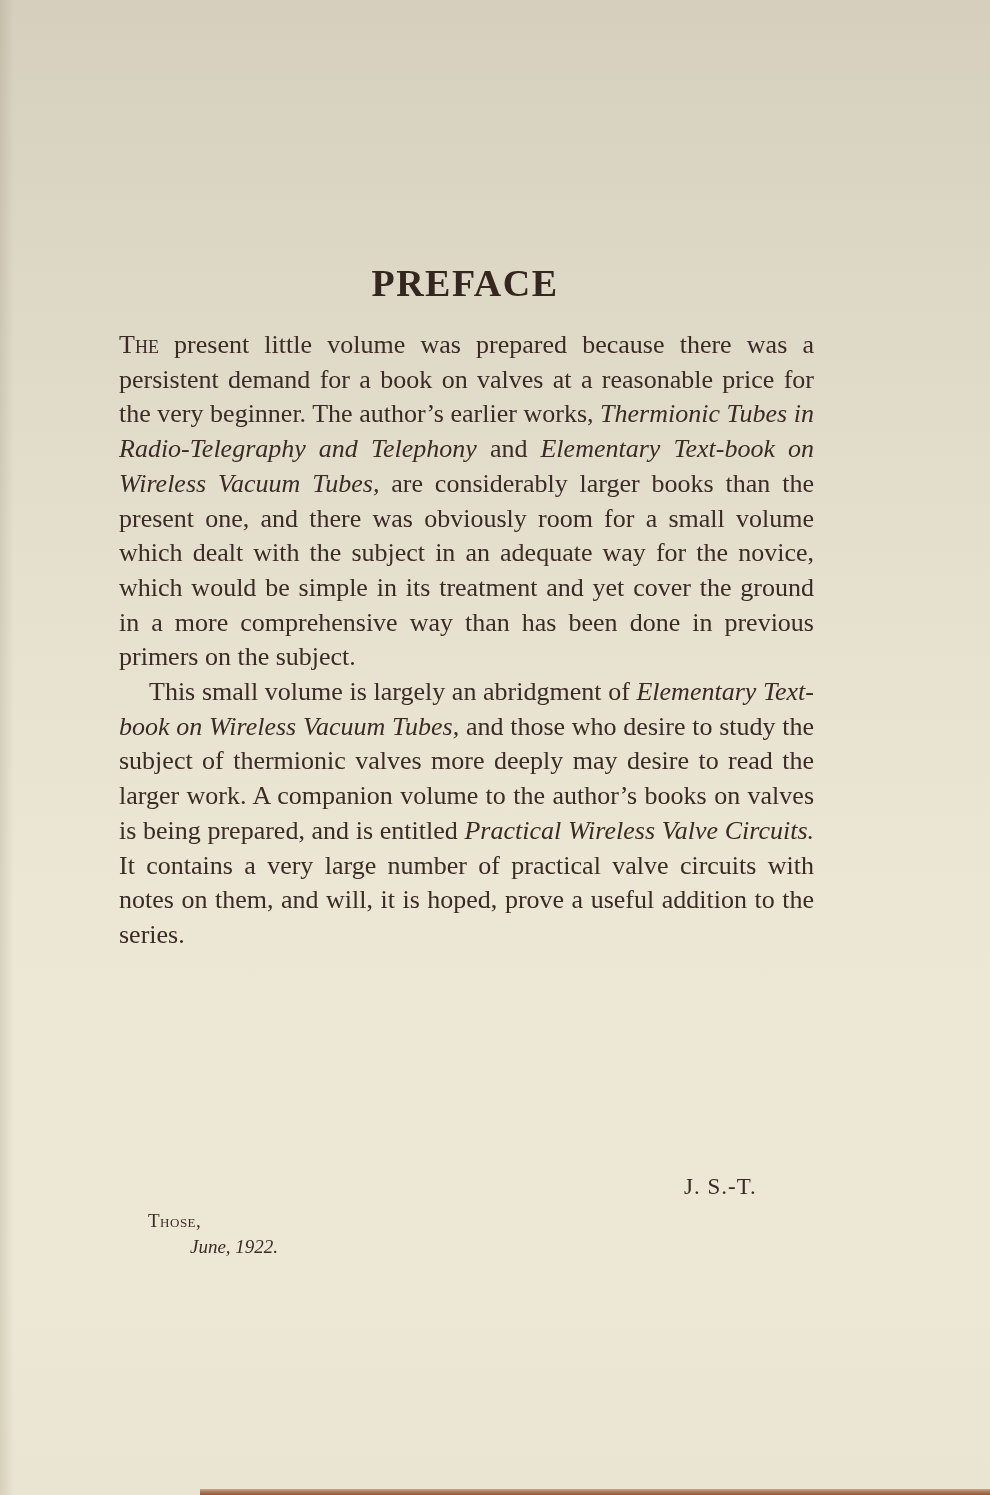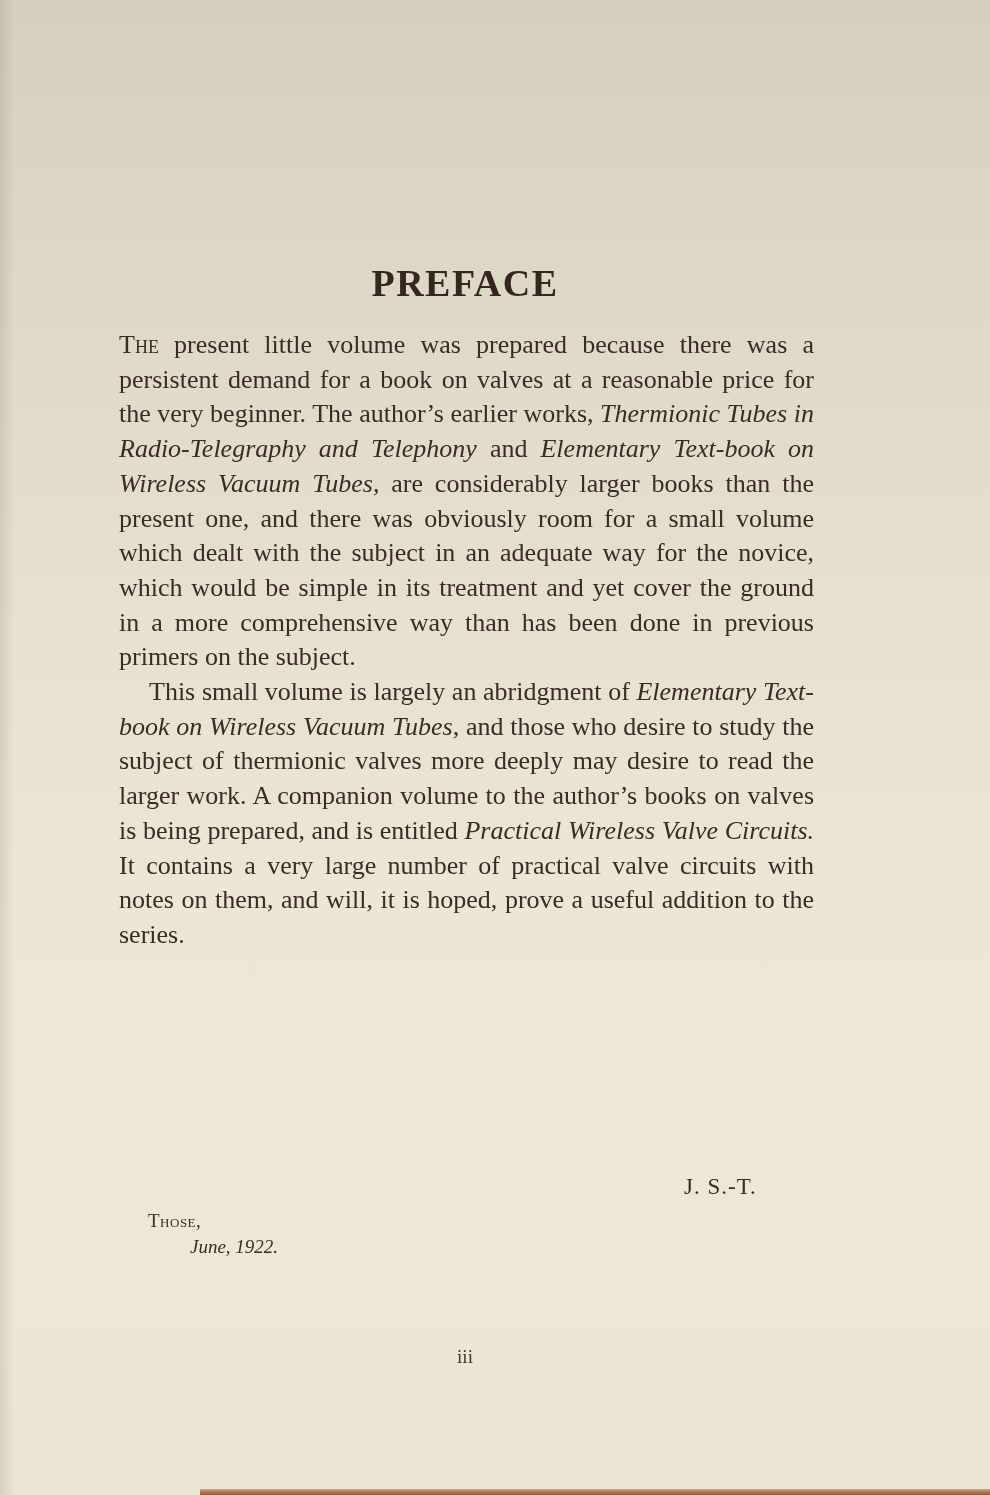--- a/index.html
+++ b/index.html
@@ -114,16 +114,15 @@
     <p class="first"><span class="sc">The</span><span> present little volume was prepared because there was a persistent demand for a book on valves at a reasonable price for the very beginner. The author’s earlier works, </span><em>Thermionic Tubes in Radio-Telegraphy and Telephony</em><span> and </span><em>Elementary Text-book on Wireless Vacuum Tubes,</em><span> are considerably larger books than the present one, and there was obviously room for a small volume which dealt with the subject in an adequate way for the novice, which would be simple in its treatment and yet cover the ground in a more comprehensive way than has been done in previous primers on the subject.</span></p>
 
 
     <p><span>This small volume is largely an abridgment of </span><em>Elementary Text-book on Wireless Vacuum Tubes,</em><span> and those who desire to study the subject of thermionic valves more deeply may desire to read the larger work.  A companion volume to the author’s books on valves is being prepared, and is entitled </span><em>Practical Wireless Valve Circuits.</em><span>  It contains a very large number of practical valve circuits with notes on them, and will, it is hoped, prove a useful addition to the series.</span></p>
   </div>
 
   <div class="signature">J. S.-T.</div>
   <div class="place">Those,</div>
   <div class="date">June, 1922.</div>
 
-  <div class="page-number">iii</div>
 
   <div class="bottom-edge"></div>
 </div>
 
 </body></html>

